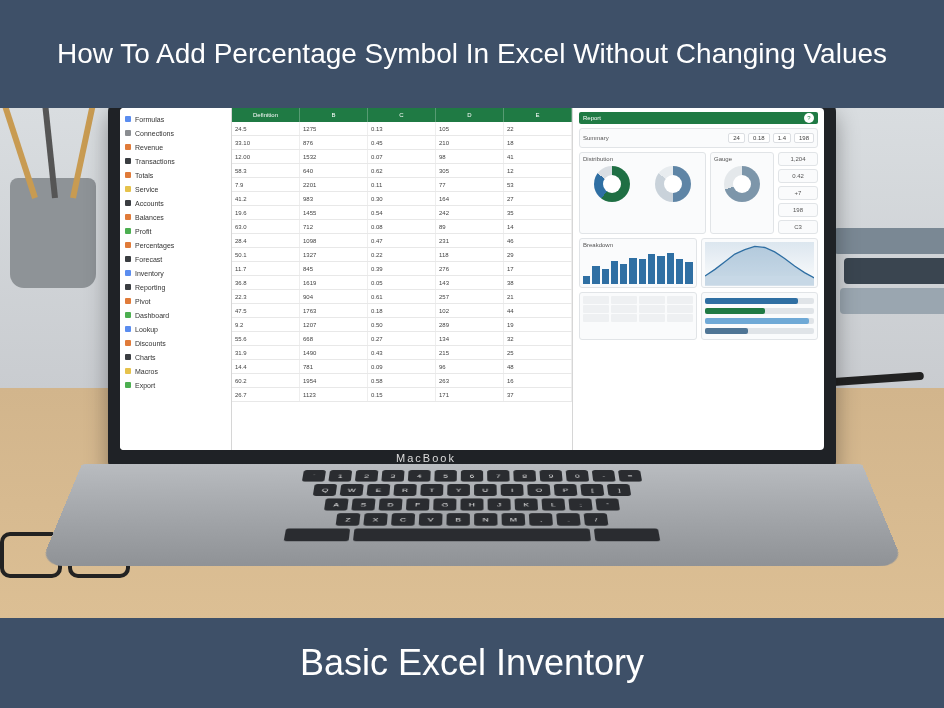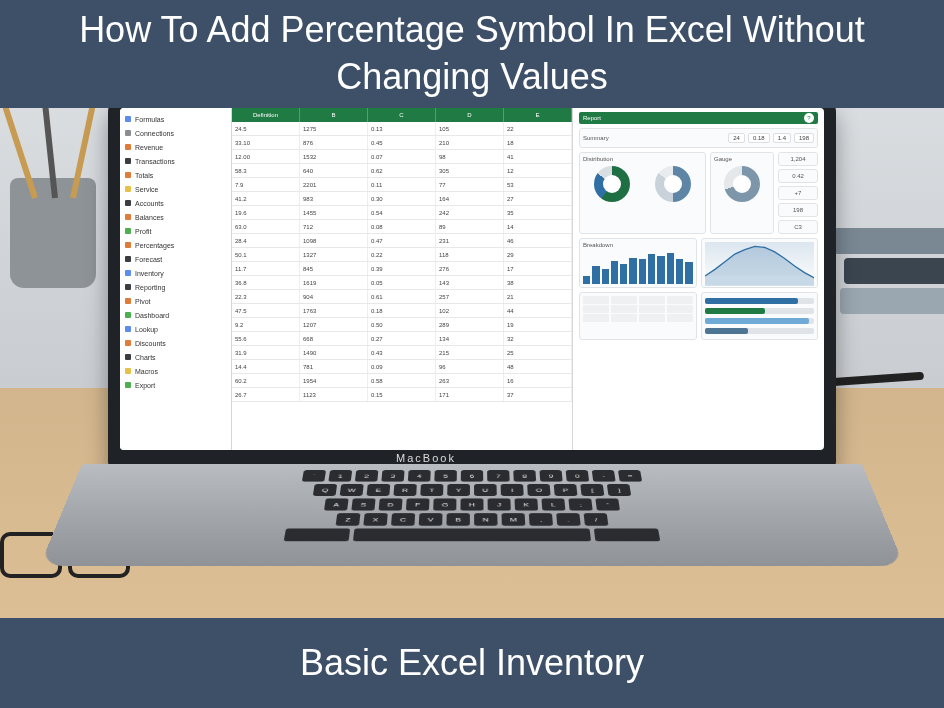--- a/index.html
+++ b/index.html
@@ -13,21 +13,21 @@
   }
   .banner {
     background: #3e5068;
     color: #fff;
     display: flex;
     align-items: center;
     justify-content: center;
     text-align: center;
     padding: 14px 40px;
   }
-  .banner-top { height: 108px; font-size: 36px; font-weight: 500; line-height: 1.3; }
+  .banner-top { height: 108px; font-size: 28px; font-weight: 500; line-height: 1.3; }
   .banner-bottom { height: 90px; font-size: 36px; font-weight: 500; }
 
   .scene {
     height: 510px;
     position: relative;
     background: linear-gradient(180deg,#d9dde0 0%, #c9ccd0 55%, #d2b58c 55%, #dcbf94 100%);
     overflow: hidden;
   }
 
   

